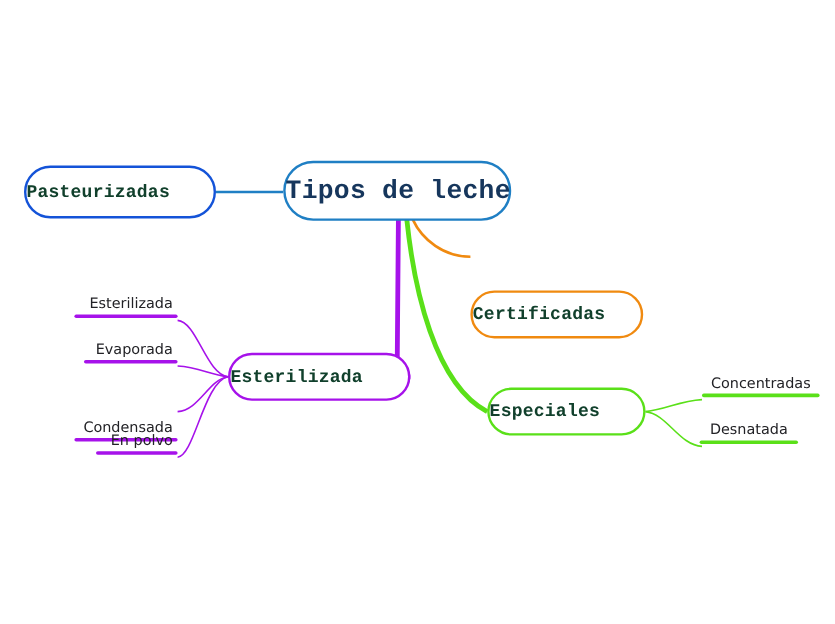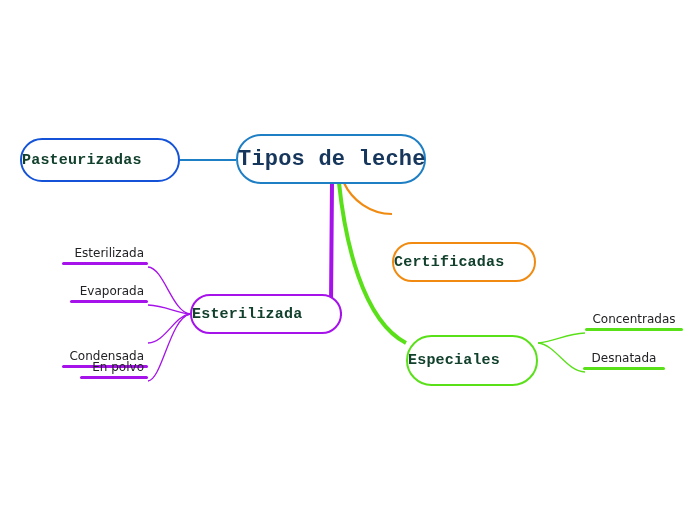--- a/index.html
+++ b/index.html
@@ -74,23 +74,23 @@
   #node-conservadas {
     left: 190px;
     top: 294px;
     width: 152px;
     height: 40px;
     border-width: 2px;
     border-color: #a612ea;
   }
   #node-especiales {
     left: 406px;
-    top: 335px;
+    top: 323px;
     width: 132px;
-    height: 51px;
+    height: 40px;
     border-width: 2px;
     border-color: #5ae019;
   }
   .branch .node-label {
     font-size: 15px;
     color: #11402c;
   }
   
   .leaf {
     position: absolute;

